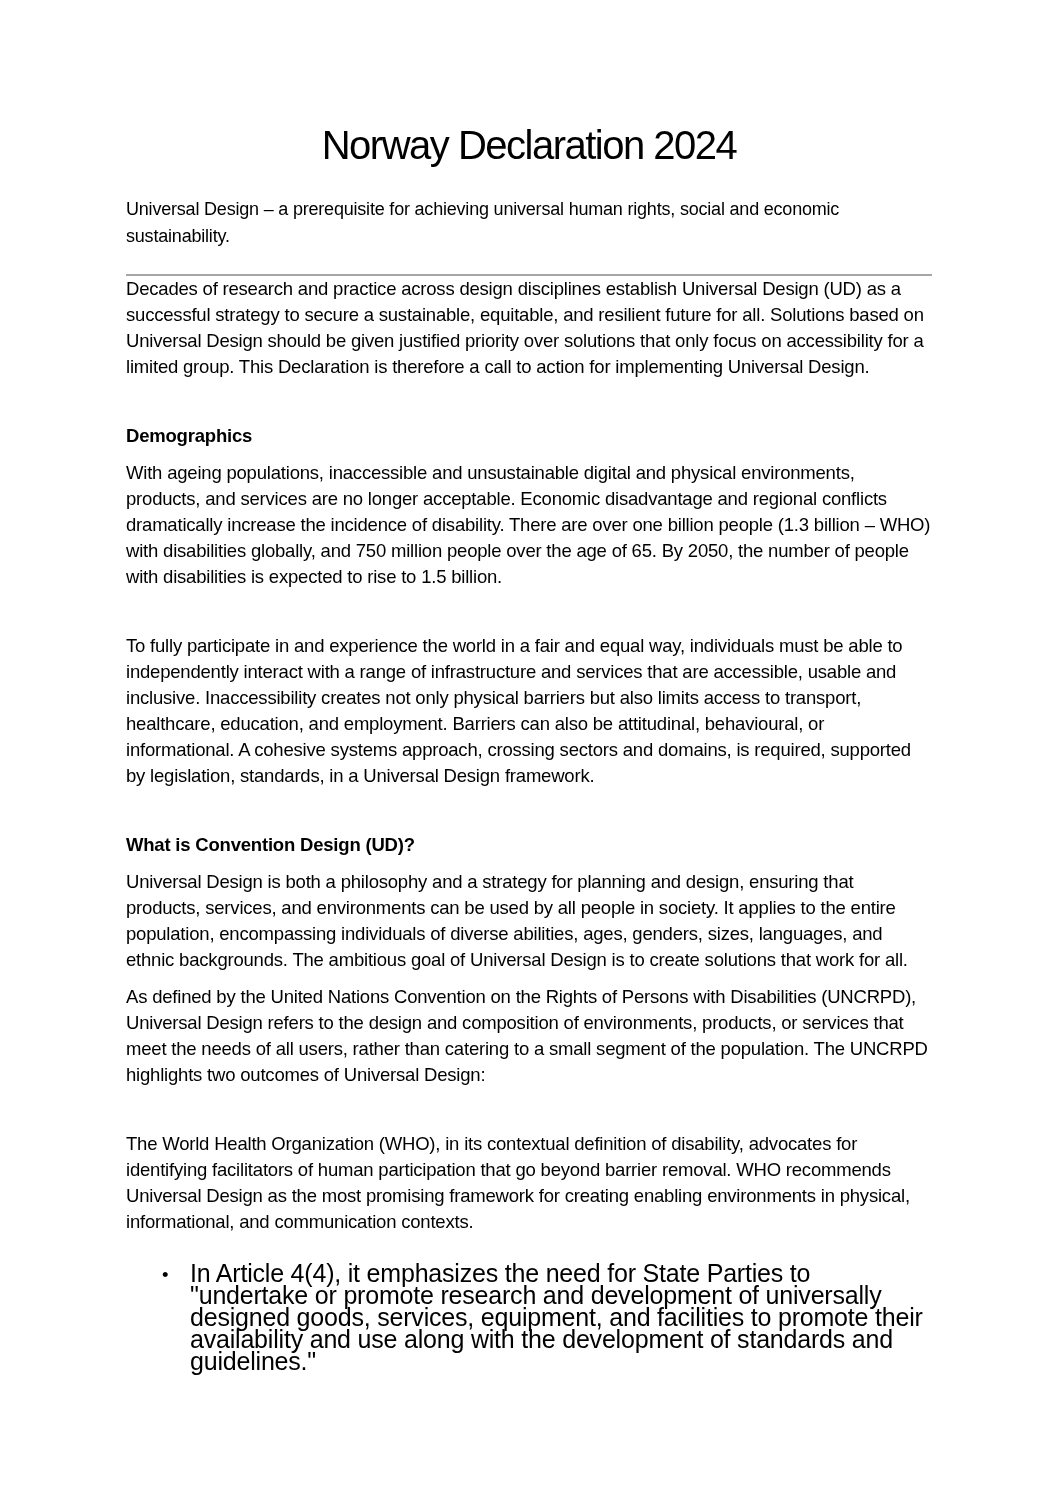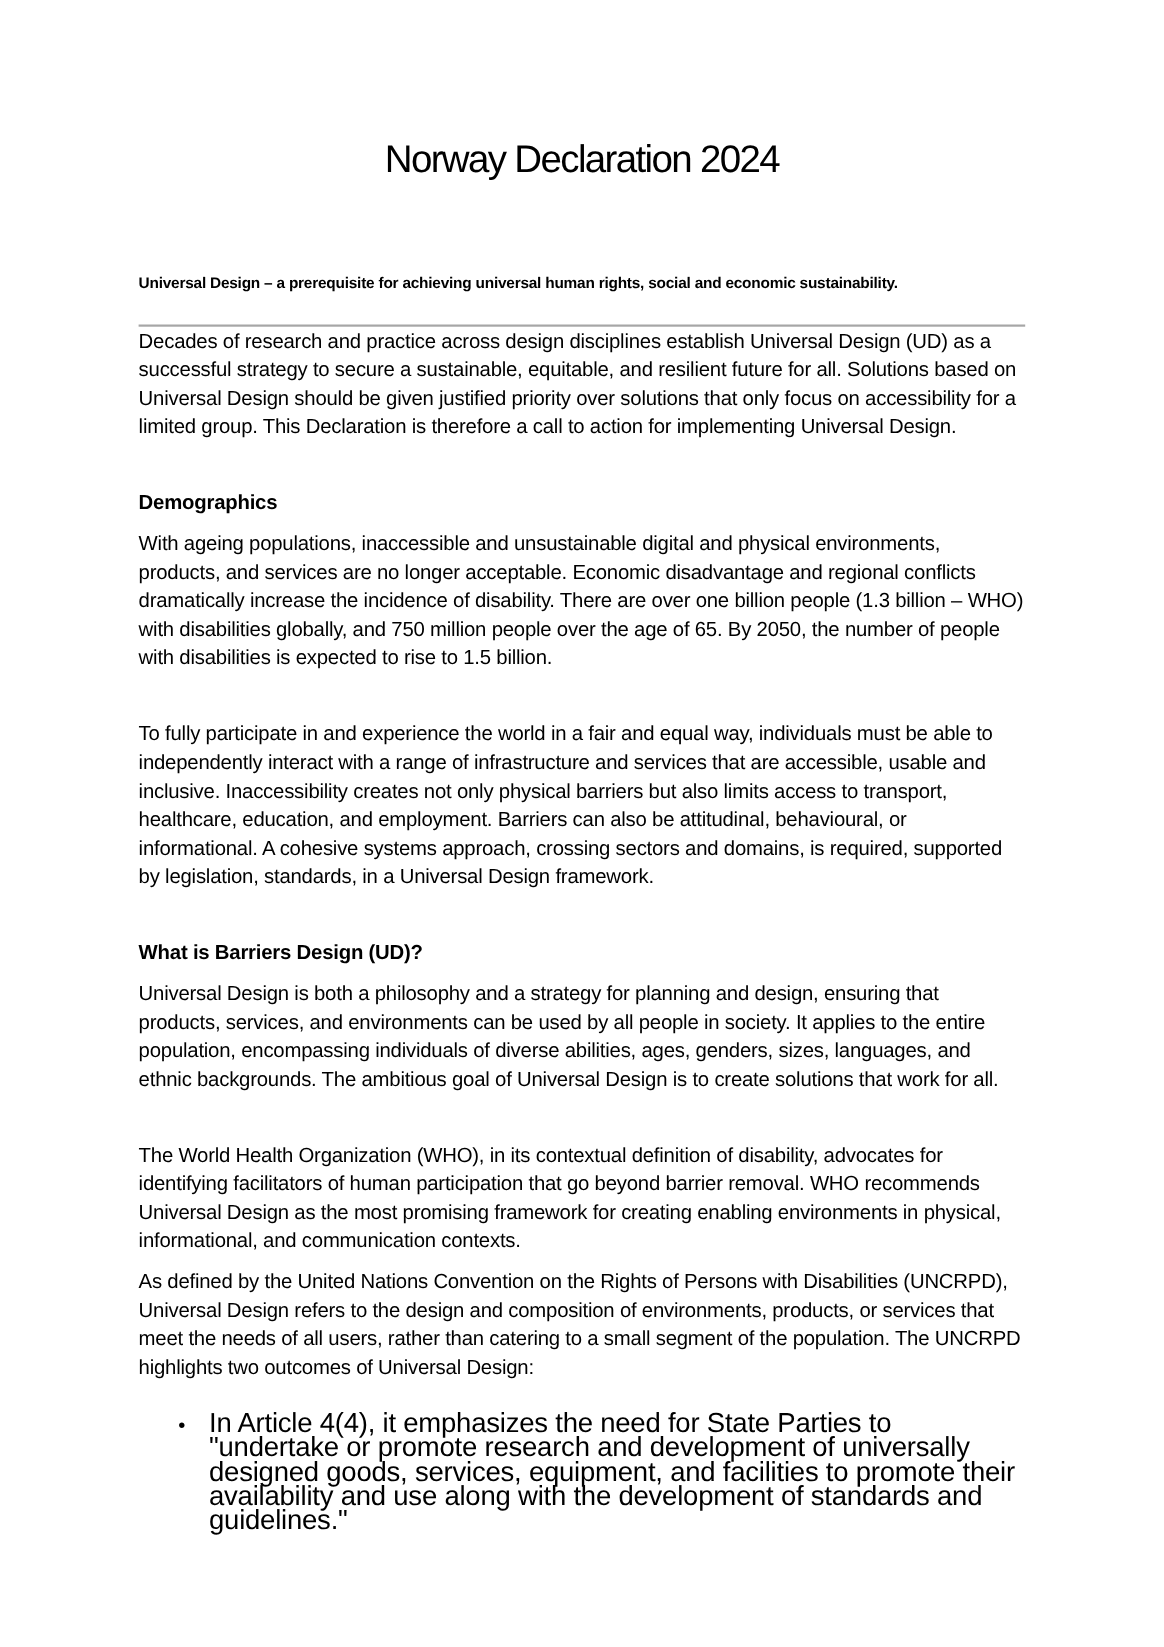--- a/index.html
+++ b/index.html
@@ -16,31 +16,31 @@
     overflow: hidden;
   }
   .page {
     box-sizing: border-box;
     width: 1058px;
     height: 1497px;
     padding: 118px 126px 0 126px;
   }
   .doc-title {
     text-align: center;
-    font-size: 35px;
+    font-size: 40px;
     line-height: 54px;
     font-weight: 500;
     letter-spacing: -1.5px;
     margin: 0;
   }
   .doc-subtitle {
-    margin-top: 72px;
-    font-size: 14px;
+    margin-top: 24px;
+    font-size: 18px;
     line-height: 27px;
-    font-weight: 700;
+    font-weight: 400;
     letter-spacing: -0.2px;
   }
   .rule {
     border: none;
     border-top: 2px solid #a6a6a6;
     margin: 24px 0 0 0;
   }
   .block {
     font-size: 18.5px;
     line-height: 26px;
@@ -86,26 +86,26 @@
   <hr class="rule">
 
   <div class="block first-after-rule">Decades of research and practice across design disciplines establish Universal Design (UD) as a successful strategy to secure a sustainable, equitable, and resilient future for all. Solutions based on Universal Design should be given justified priority over solutions that only focus on accessibility for a limited group. This Declaration is therefore a call to action for implementing Universal Design.</div>
 
   <div class="block heading">Demographics</div>
 
   <div class="block tight">With ageing populations, inaccessible and unsustainable digital and physical environments, products, and services are no longer acceptable. Economic disadvantage and regional conflicts dramatically increase the incidence of disability. There are over one billion people (1.3 billion – WHO) with disabilities globally, and 750 million people over the age of 65. By 2050, the number of people with disabilities is expected to rise to 1.5 billion.</div>
 
   <div class="block">To fully participate in and experience the world in a fair and equal way, individuals must be able to independently interact with a range of infrastructure and services that are accessible, usable and inclusive. Inaccessibility creates not only physical barriers but also limits access to transport, healthcare, education, and employment. Barriers can also be attitudinal, behavioural, or informational. A cohesive systems approach, crossing sectors and domains, is required, supported by legislation, standards, in a Universal Design framework.</div>
 
-  <div class="block heading">What is Barriers Design (UD)?</div>
+  <div class="block heading">What is Convention Design (UD)?</div>
 
   <div class="block tight">Universal Design is both a philosophy and a strategy for planning and design, ensuring that products, services, and environments can be used by all people in society. It applies to the entire population, encompassing individuals of diverse abilities, ages, genders, sizes, languages, and ethnic backgrounds. The ambitious goal of Universal Design is to create solutions that work for all.</div>
 
+  <div class="block tight">As defined by the United Nations Convention on the Rights of Persons with Disabilities (UNCRPD), Universal Design refers to the design and composition of environments, products, or services that meet the needs of all users, rather than catering to a small segment of the population. The UNCRPD highlights two outcomes of Universal Design:</div>
+
   <div class="block">The World Health Organization (WHO), in its contextual definition of disability, advocates for identifying facilitators of human participation that go beyond barrier removal. WHO recommends Universal Design as the most promising framework for creating enabling environments in physical, informational, and communication contexts.</div>
-
-  <div class="block tight">As defined by the United Nations Convention on the Rights of Persons with Disabilities (UNCRPD), Universal Design refers to the design and composition of environments, products, or services that meet the needs of all users, rather than catering to a small segment of the population. The UNCRPD highlights two outcomes of Universal Design:</div>
 
   <div class="bullet-item">
     <span class="bullet-marker">•</span>
     <div class="bullet-text">In Article 4(4), it emphasizes the need for State Parties to "undertake or promote research and development of universally designed goods, services, equipment, and facilities to promote their availability and use along with the development of standards and guidelines."</div>
   </div>
 
 </div>
 
 </body></html>

